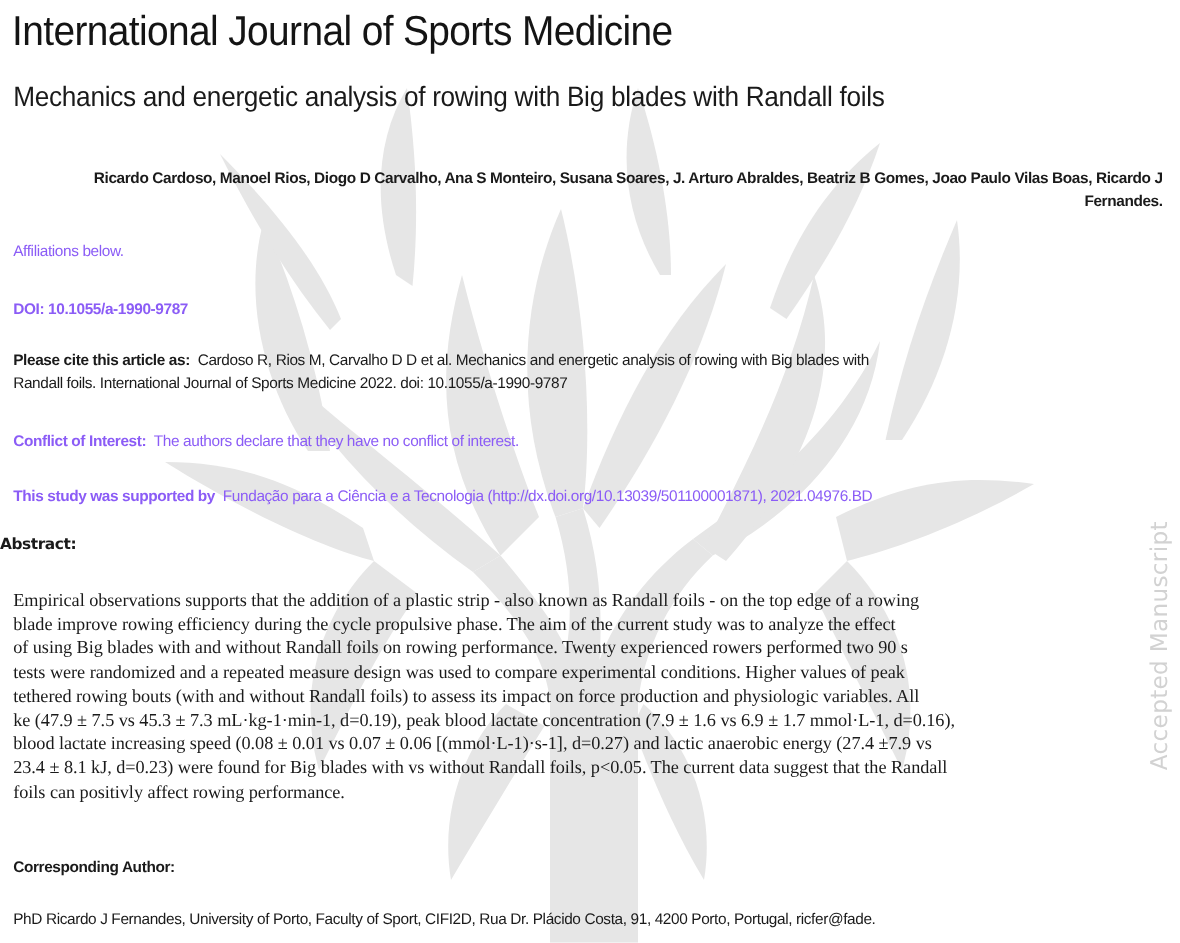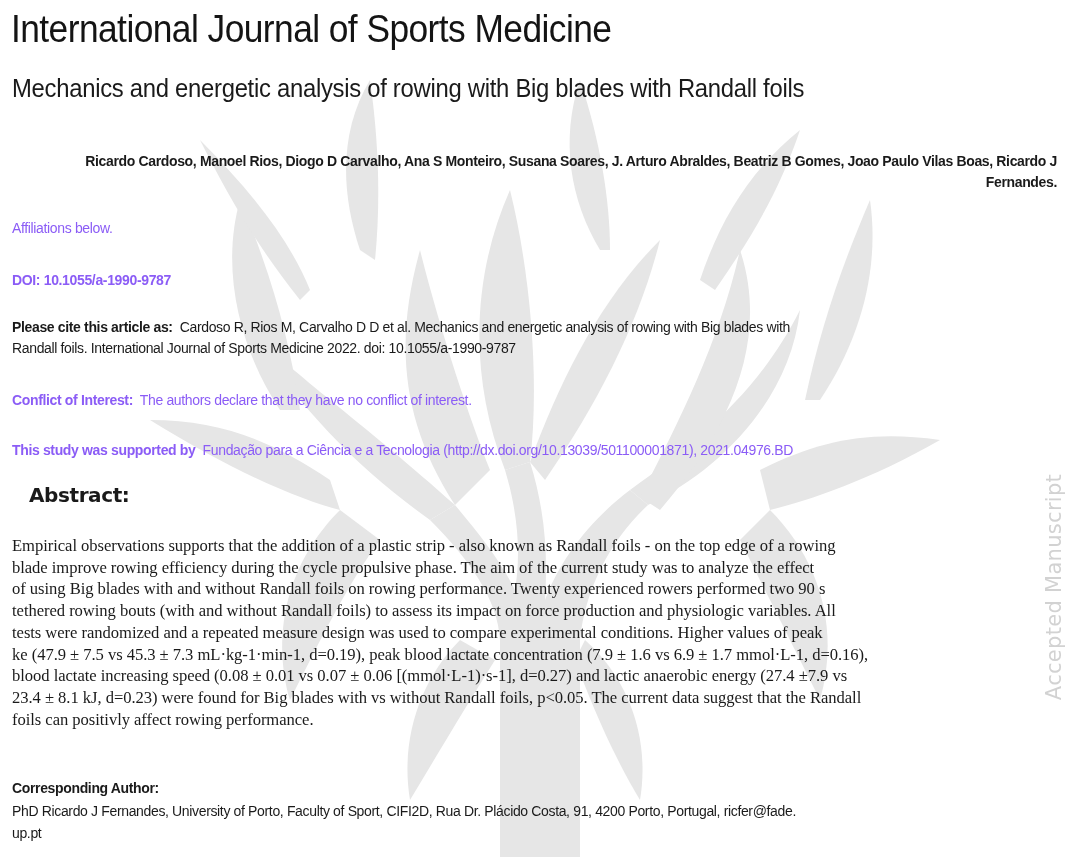--- a/index.html
+++ b/index.html
@@ -101,23 +101,23 @@
     position: absolute;
     left: 12px;
     top: 317px;
     width: 1020px;
     font-size: 14px;
     line-height: 21px;
     letter-spacing: -0.35px;
   }
   .abstract-heading {
     position: absolute;
-    left: 29px;
+    left: 0;
     top: 486px;
-    font-size: 20px;
+    font-size: 14px;
     font-weight: bold;
     line-height: 18px;
     font-family: "DejaVu Sans", sans-serif;
     letter-spacing: -0.4px;
   }
   .abstract-body {
     position: absolute;
     left: 12px;
     top: 503px;
     width: 1048px;
@@ -140,21 +140,21 @@
   }
   .corr-body {
     position: absolute;
     left: 12px;
     top: 800px;
     width: 1040px;
     font-size: 14px;
     line-height: 22px;
     letter-spacing: -0.35px;
   }
-  .corr-body .ln { display: block; white-space: nowrap; }
+  .corr-body .ln { display: block; white-space: nowrap; margin-top: 24px; }
 </style>
 </head>
 <body>
 
 <svg class="watermark-tree" viewBox="0 0 1073 857" xmlns="http://www.w3.org/2000/svg">
   <g fill="#e6e6e6">
 
     <path d="M500 857 L500 640 C498 600 470 560 430 520 L455 505 C480 535 500 560 515 590 C520 560 520 520 505 470 L530 462 C545 510 548 555 545 600 C560 560 590 520 630 490 L648 505 C610 540 585 590 580 640 L580 857 Z"></path>
 
     <path d="M430 520 C360 470 300 410 250 330 C300 380 360 420 455 505 Z"></path>
@@ -220,22 +220,22 @@
     <span class="bold">This study was supported by</span>&nbsp;
     <span>Fundação para a Ciência e a Tecnologia (http://dx.doi.org/10.13039/501100001871), 2021.04976.BD</span>
   </div>
 
   <div class="abstract-heading">Abstract:</div>
 
   <div class="abstract-body">
     <span class="ln">Empirical observations supports that the addition of a plastic strip - also known as Randall foils - on the top edge of a rowing</span>
     <span class="ln">blade improve rowing efficiency during the cycle propulsive phase. The aim of the current study was to analyze the effect</span>
     <span class="ln">of using Big blades with and without Randall foils on rowing performance.  Twenty experienced rowers performed two 90 s</span>
+    <span class="ln">tests were randomized and a repeated measure design was used to compare experimental conditions. Higher values of peak</span>
     <span class="ln">tethered rowing bouts (with and without Randall foils) to assess its impact on force production and physiologic variables. All</span>
-    <span class="ln">tests were randomized and a repeated measure design was used to compare experimental conditions. Higher values of peak</span>
     <span class="ln">ke (47.9 ± 7.5 vs 45.3 ± 7.3 mL·kg-1·min-1, d=0.19), peak blood lactate concentration (7.9 ± 1.6 vs 6.9 ± 1.7 mmol·L-1, d=0.16),</span>
     <span class="ln">blood lactate increasing speed (0.08 ± 0.01 vs 0.07 ± 0.06 [(mmol·L-1)·s-1], d=0.27) and lactic anaerobic energy (27.4 ±7.9 vs</span>
     <span class="ln">23.4 ± 8.1 kJ, d=0.23) were found for Big blades with vs without Randall foils, p&lt;0.05. The current data suggest that the Randall</span>
     <span class="ln">foils can positivly affect rowing performance.</span>
   </div>
 
   <div class="corr-heading">Corresponding Author:</div>
 
   <div class="corr-body">
     <span class="ln">PhD Ricardo J Fernandes, University of Porto, Faculty of Sport, CIFI2D, Rua Dr. Plácido Costa, 91, 4200 Porto, Portugal, ricfer@fade.</span>

